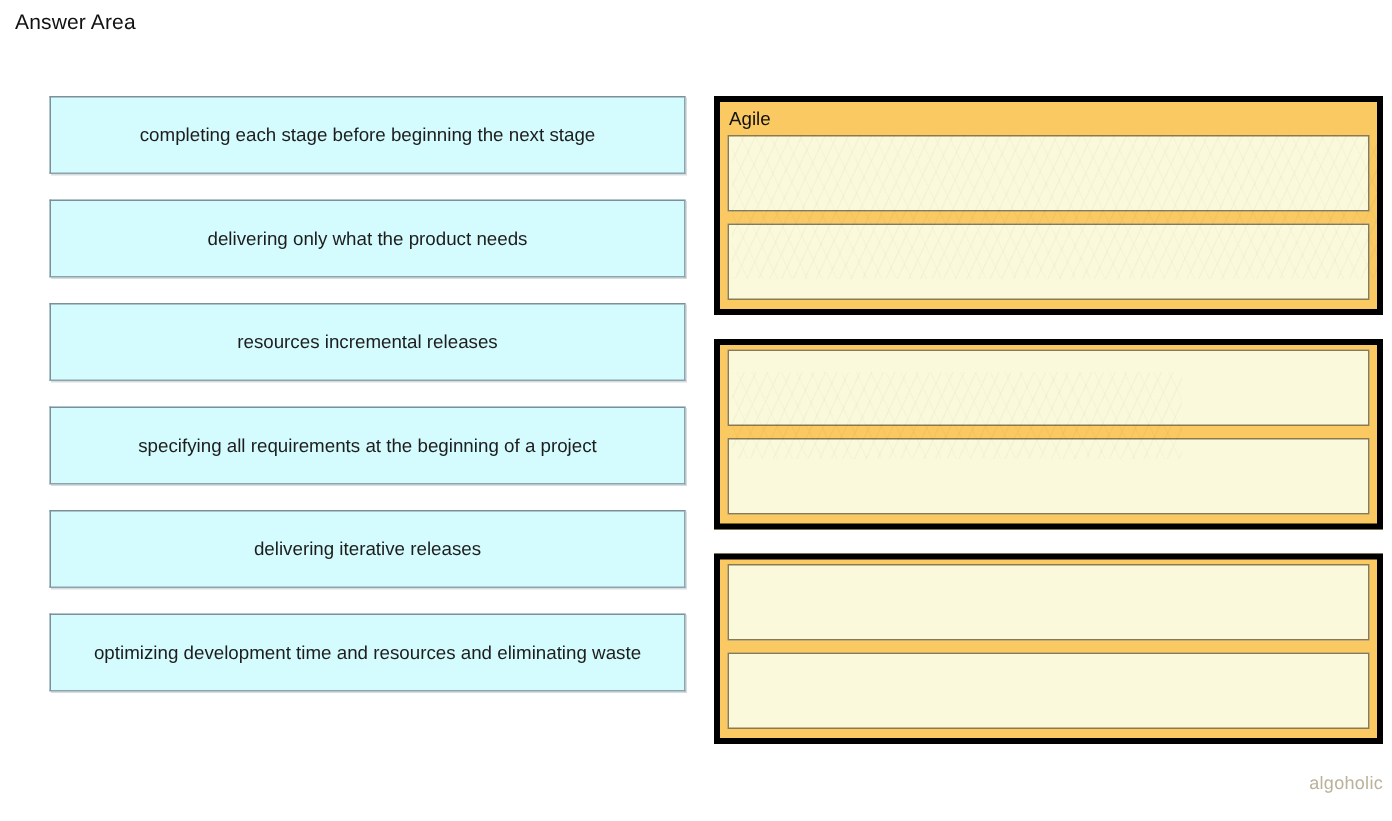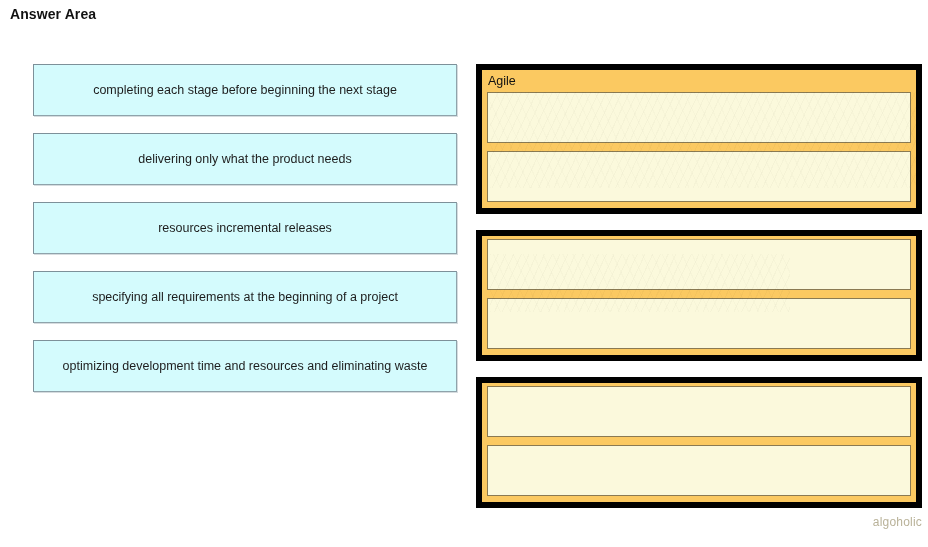--- a/index.html
+++ b/index.html
@@ -16,21 +16,21 @@
     font-family: "Liberation Sans", sans-serif;
     color: #1a1a1a;
   }
 
   
   .page-title {
     position: absolute;
     left: 10px;
     top: 6px;
     font-size: 14px;
-    font-weight: bold;
+    font-weight: normal;
     letter-spacing: 0.1px;
     color: #111111;
     white-space: nowrap;
   }
 
   
   .canvas {
     position: absolute;
     left: 0;
     top: 0;
@@ -72,21 +72,21 @@
   .target-col {
     position: absolute;
     left: 476px;
     top: 64px;
     width: 446px;
   }
   .group {
     box-sizing: border-box;
     width: 446px;
     background: #fbc961;
-    border: 6px solid #000000;
+    border: 4px solid #000000;
     margin-bottom: 16px;
     padding: 3px 5px 6px 5px;
     position: relative;
   }
   .group:last-child { margin-bottom: 0; }
   .group-label {
     font-size: 12.5px;
     color: #111111;
     line-height: 1;
     padding: 2px 0 4px 1px;
@@ -144,20 +144,23 @@
     </div>
 
     <div class="tile">
       <span>resources incremental releases</span>
     </div>
 
     <div class="tile">
       <span>specifying all requirements at the beginning of a project</span>
     </div>
 
+    <div class="tile">
+      <span>delivering iterative releases</span>
+    </div>
 
     <div class="tile">
       <span>optimizing development time and resources and eliminating waste</span>
     </div>
 
   </div>
 
   <div class="target-col">
 
     <div class="group">

